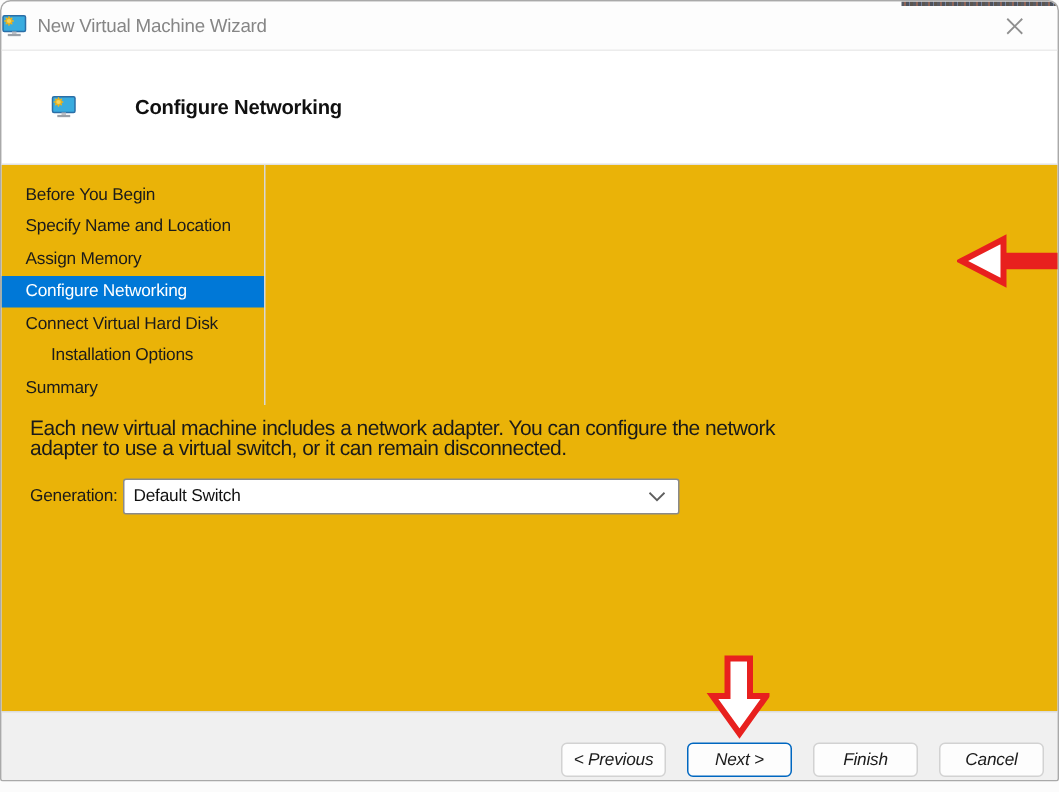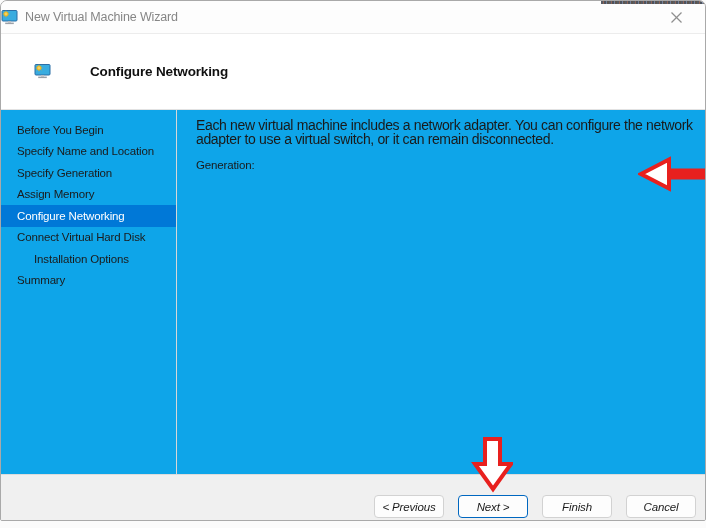--- a/index.html
+++ b/index.html
@@ -68,21 +68,22 @@
     margin-left: 39px;
     font-size: 13.5px;
     font-weight: bold;
     color: #101010;
     margin-top: 1px;
   }
   
   .body {
     display: flex;
     height: 364px;
-    background: #0ea5e9;
+    background: #eab308;
+    flex-direction: column;
   }
   .sidebar {
     width: 176px;
     border-right: 1px solid #d7d7d7;
     padding-top: 9px;
     flex-shrink: 0;
   }
   .side-item {
     height: 21.5px;
     display: flex;
@@ -224,33 +225,38 @@
       </svg>
     </span>
     <span class="header-title">Configure Networking</span>
   </div>
 
   <div class="body">
 
     <nav class="sidebar">
       <div class="side-item">Before You Begin</div>
       <div class="side-item">Specify Name and Location</div>
-      <div class="side-item">Specify Generation</div>
       <div class="side-item">Assign Memory</div>
       <div class="side-item selected">Configure Networking</div>
       <div class="side-item">Connect Virtual Hard Disk</div>
       <div class="side-item indented">Installation Options</div>
       <div class="side-item">Summary</div>
     </nav>
 
     <div class="content">
       <p class="description">Each new virtual machine includes a network adapter. You can configure the network adapter to use a virtual switch, or it can remain disconnected.</p>
 
       <div class="connection-row">
         <span class="connection-label">Generation:</span>
+        <div class="combobox">
+          <span class="value">Default Switch</span>
+          <svg width="12" height="8" viewBox="0 0 12 8">
+            <polyline points="1,1.5 6,6.5 11,1.5" fill="none" stroke="#5f5f5f" stroke-width="1.2"></polyline>
+          </svg>
+        </div>
       </div>
     </div>
 
   </div>
 
   <div class="footer">
     <button class="btn">&lt; Previous</button>
     <button class="btn focused">Next &gt;</button>
     <button class="btn">Finish</button>
     <button class="btn">Cancel</button>

